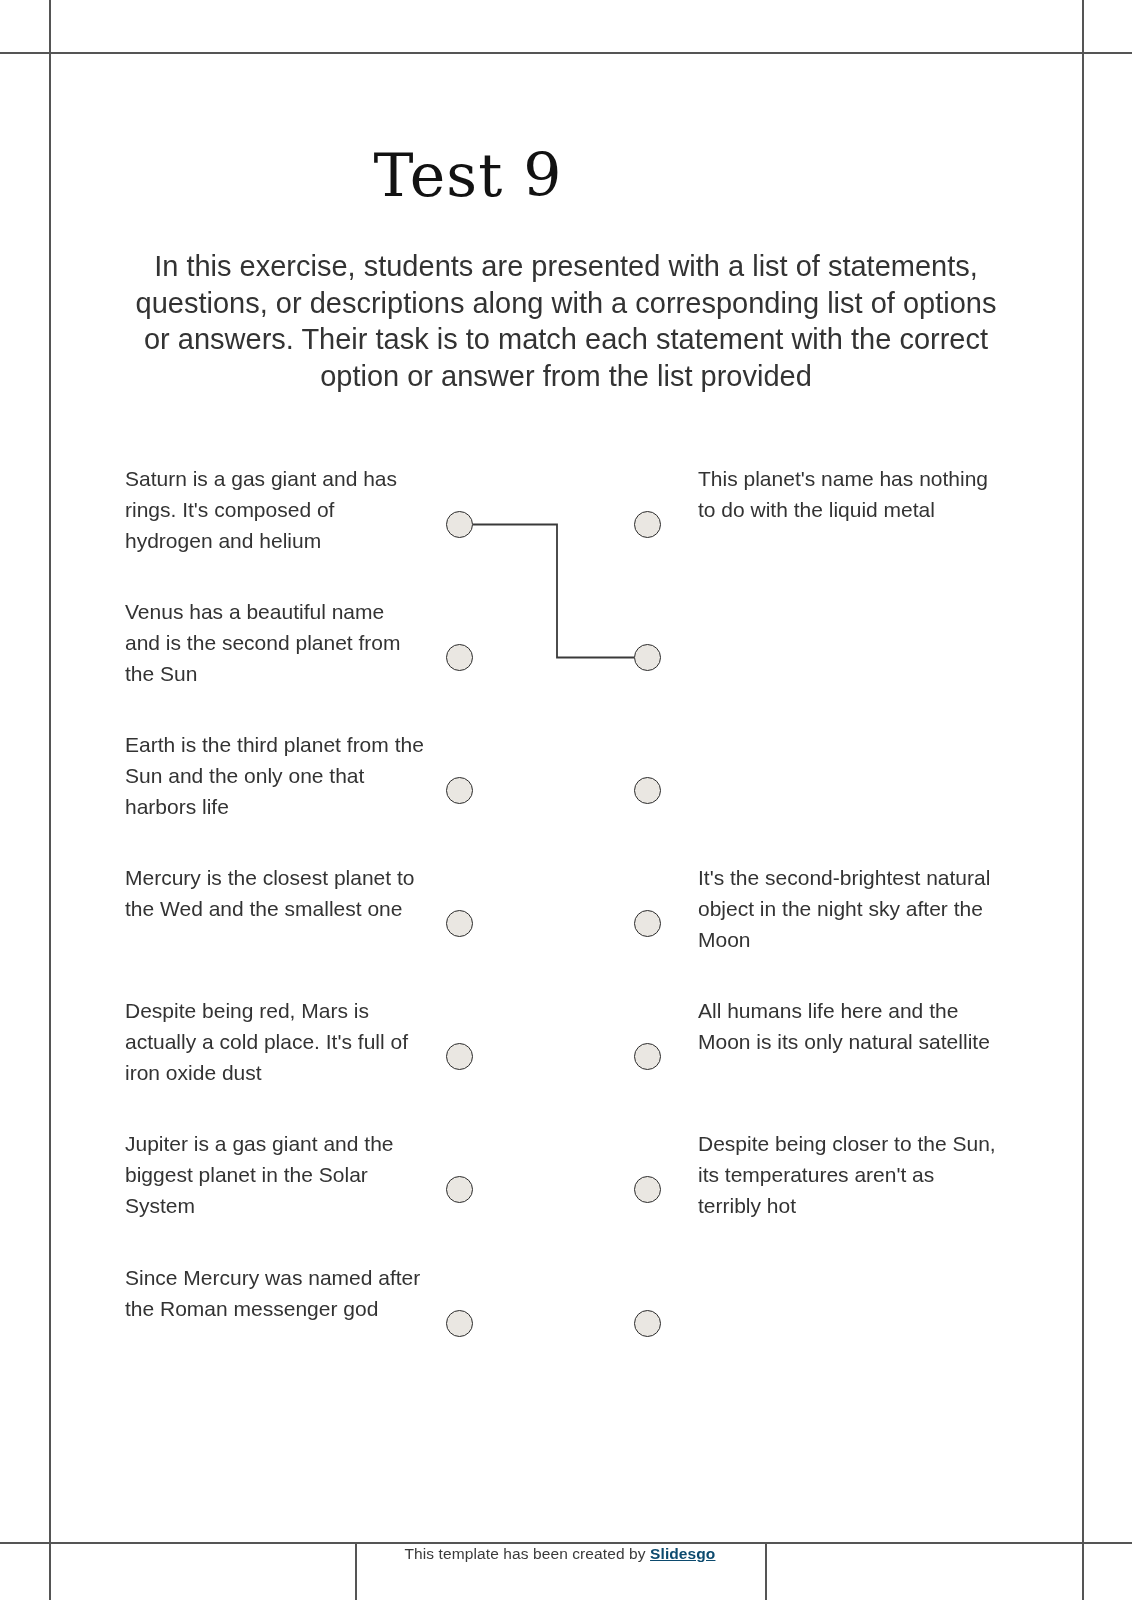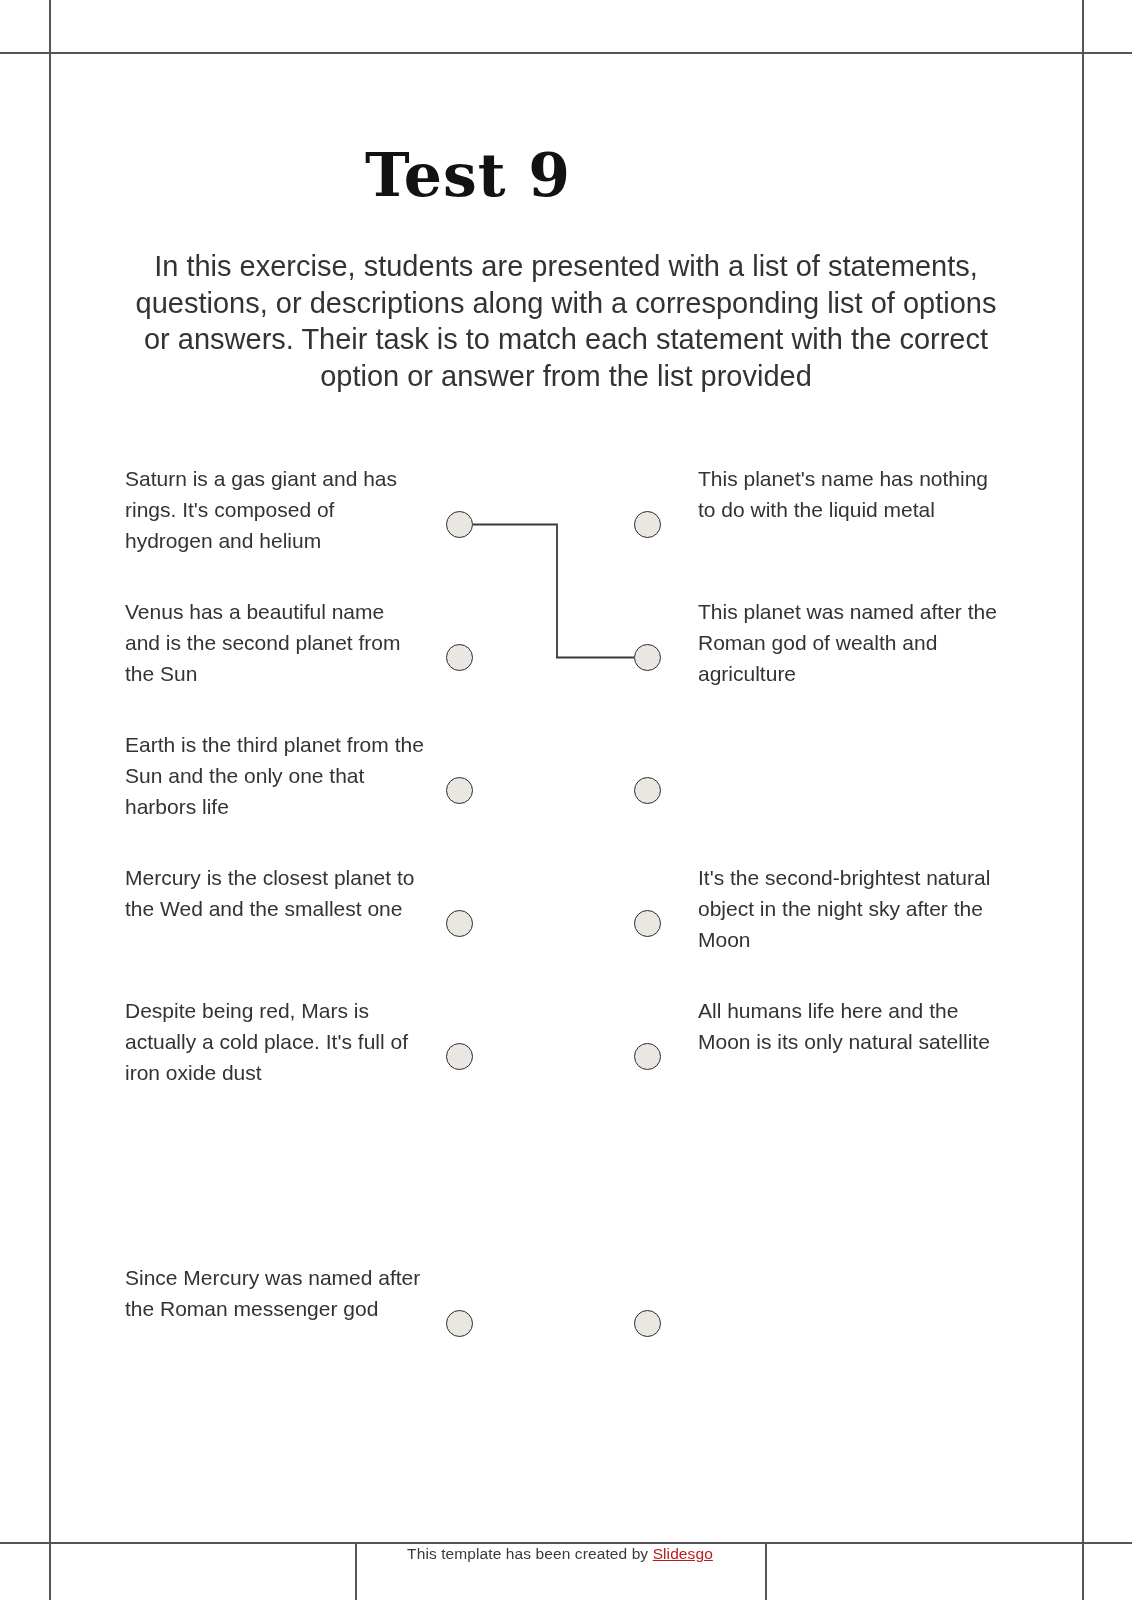--- a/index.html
+++ b/index.html
@@ -45,35 +45,35 @@
     left: 355px;
     width: 410px;
     text-align: center;
     font-size: 15.5px;
     color: #3a3a3a;
     letter-spacing: 0.1px;
     line-height: 24px;
     padding-top: 11px;
   }
   .footer-text .brand {
-    font-weight: normal;
+    font-weight: bold;
     text-decoration: underline;
-    color: #b91c1c;
+    color: #0c4a6e;
   }
 
   
   .title {
     position: absolute;
     top: 140px;
     left: 0;
     width: 936px;
     text-align: center;
     font-family: "DejaVu Serif", "Liberation Serif", serif;
     font-size: 60px;
-    font-weight: bold;
+    font-weight: normal;
     color: #121212;
     letter-spacing: 1px;
   }
 
   
   .intro {
     position: absolute;
     top: 248px;
     left: 128px;
     width: 876px;
@@ -153,21 +153,20 @@
       <div class="col-text left">Saturn is a gas giant and has rings. It's composed of hydrogen and helium</div>
       <div class="dot left" style="top:48px;"></div>
       <div class="dot right" style="top:48px;"></div>
       <div class="col-text right">This planet's name has nothing to do with the liquid metal</div>
     </div>
 
     <div class="row" style="top:133px;padding-left:6px;">
       <div class="col-text left">Venus has a beautiful name and is the second planet from the Sun</div>
       <div class="dot left" style="top:48px;"></div>
       <div class="dot right" style="top:48px;"></div>
-      <div class="col-text right">This planet was named after the Roman god of wealth and agriculture</div>
     </div>
 
     <div class="row" style="top:266px;text-decoration:underline;">
       <div class="col-text left">Earth is the third planet from the Sun and the only one that harbors life</div>
       <div class="dot left" style="top:48px;"></div>
       <div class="dot right" style="top:48px;"></div>
     </div>
 
     <div class="row" style="top:399px;">
       <div class="col-text left">Mercury is the closest planet to the Wed and the smallest one</div>
@@ -176,20 +175,26 @@
       <div class="col-text right">It's the second-brightest natural object in the night sky after the Moon</div>
     </div>
 
     <div class="row" style="top:532px;">
       <div class="col-text left">Despite being red, Mars is actually a cold place. It's full of iron oxide dust</div>
       <div class="dot left" style="top:48px;"></div>
       <div class="dot right" style="top:48px;"></div>
       <div class="col-text right">All humans life here and the Moon is its only natural satellite</div>
     </div>
 
+    <div class="row" style="top:665px;">
+      <div class="col-text left">Jupiter is a gas giant and the biggest planet in the Solar System</div>
+      <div class="dot left" style="top:48px;"></div>
+      <div class="dot right" style="top:48px;"></div>
+      <div class="col-text right">Despite being closer to the Sun, its temperatures aren't as terribly hot</div>
+    </div>
 
     <div class="row" style="top:799px;">
       <div class="col-text left">Since Mercury was named after the Roman messenger god</div>
       <div class="dot left" style="top:48px;"></div>
       <div class="dot right" style="top:48px;"></div>
     </div>
 
   </div>
 
   <svg class="connectors" viewBox="0 0 1132 1600" width="1132" height="1600">

